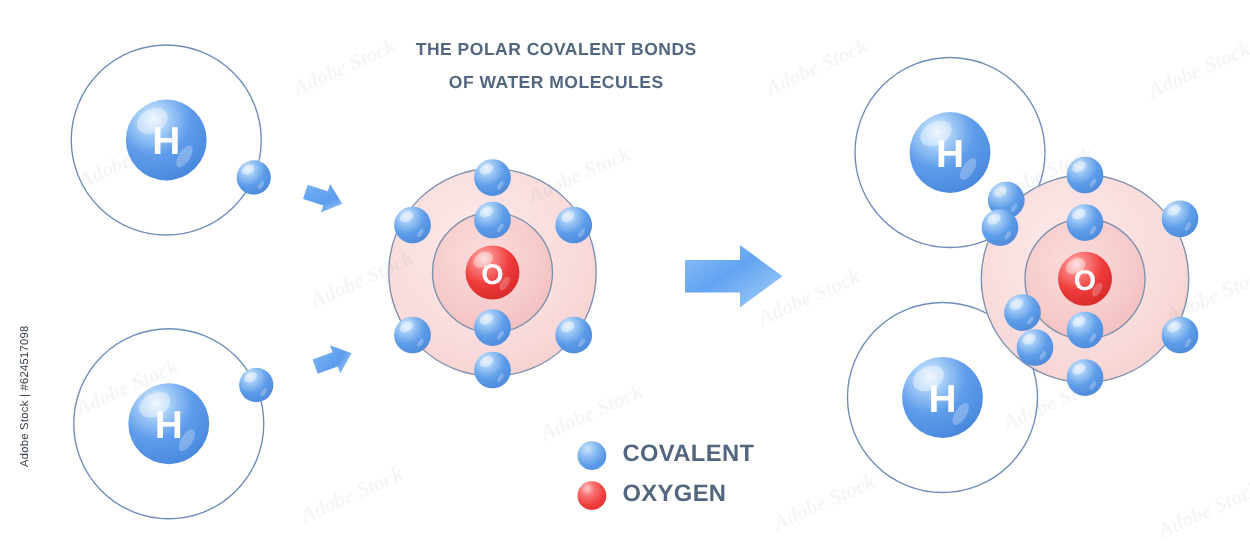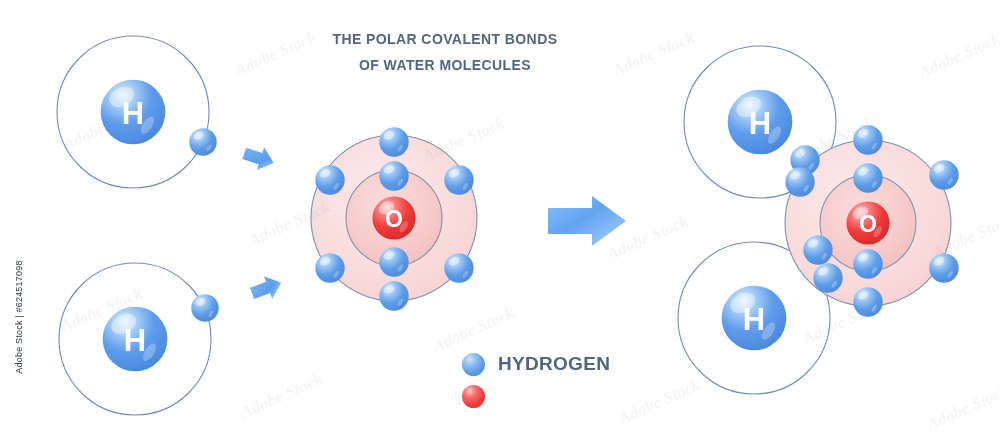--- a/index.html
+++ b/index.html
@@ -233,24 +233,25 @@
       </g>
     </g>
   </svg>
 
   <div class="title">THE POLAR COVALENT BONDS
 OF WATER MOLECULES</div>
 
   <div class="legend">
     <div class="legend-row">
       <span class="legend-dot h"></span>
-      <span class="legend-label">HYDROGEN</span>
+      <span class="legend-label">COVALENT</span>
     </div>
     <div class="legend-row">
       <span class="legend-dot o"></span>
+      <span class="legend-label">OXYGEN</span>
     </div>
   </div>
 
   <div class="watermark">Adobe Stock | #624517098</div>
 
   <div class="tile-mark" style="left:60px;  top:118px;">Adobe Stock</div>
   <div class="tile-mark" style="left:58px;  top:300px;">Adobe Stock</div>
   <div class="tile-mark" style="left:232px; top:44px;">Adobe Stock</div>
   <div class="tile-mark" style="left:246px; top:214px;">Adobe Stock</div>
   <div class="tile-mark" style="left:238px; top:386px;">Adobe Stock</div>

